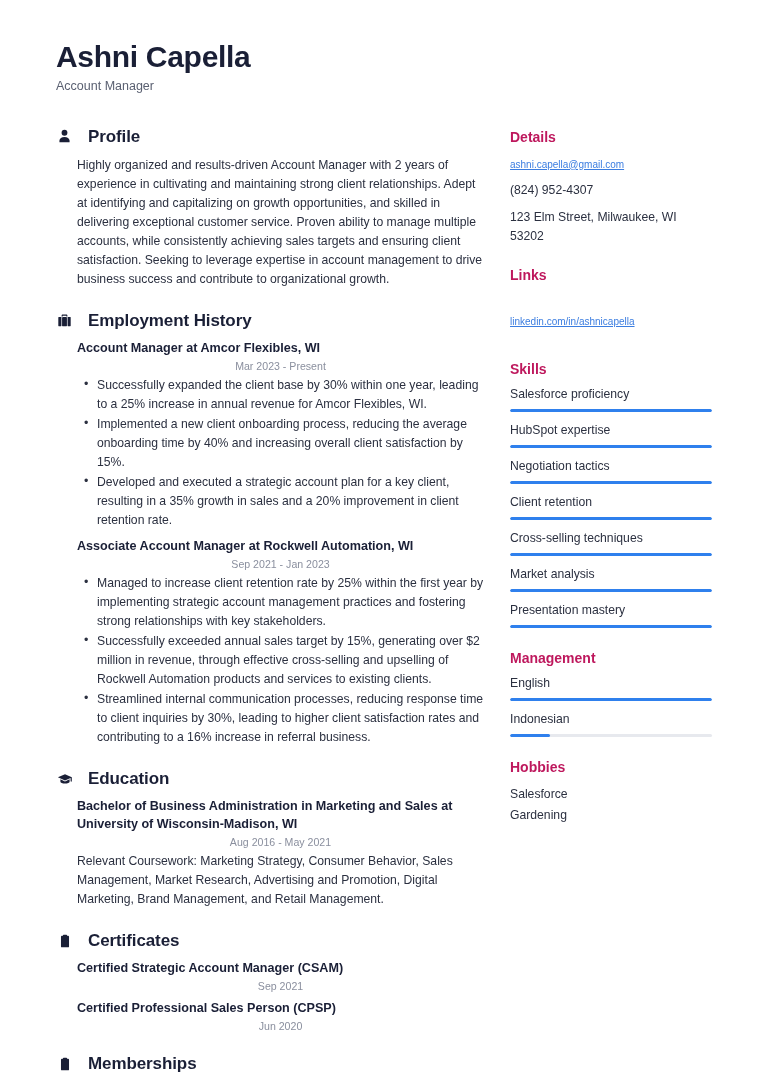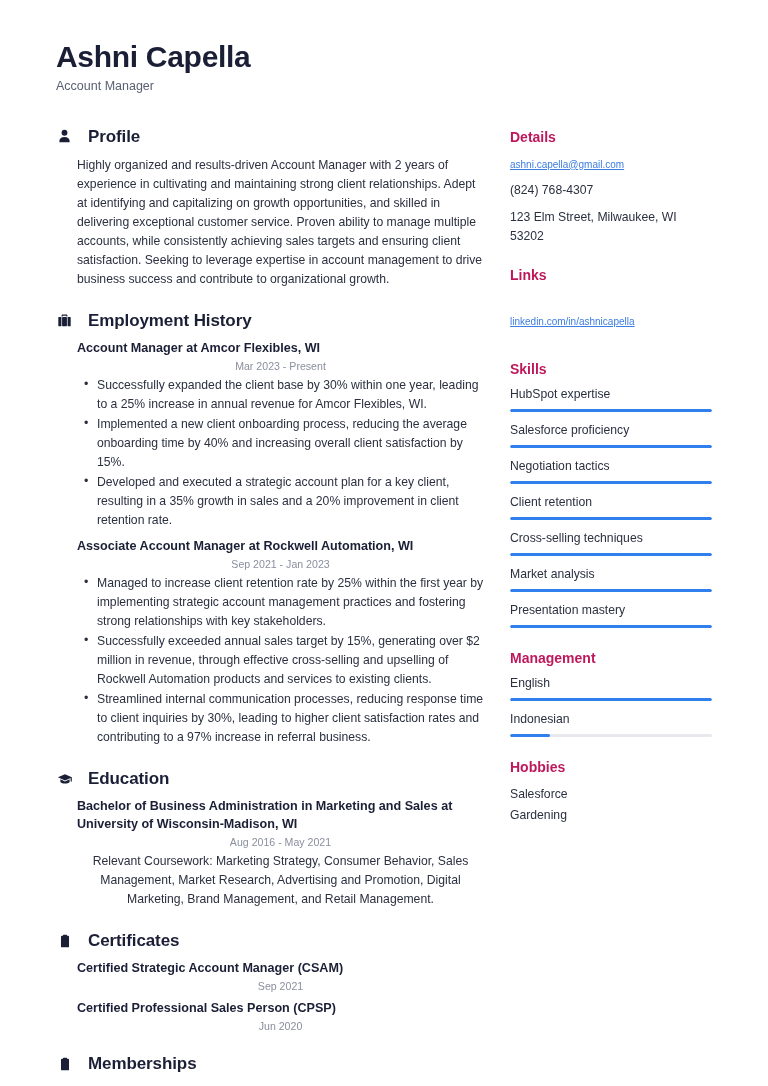--- a/index.html
+++ b/index.html
@@ -105,21 +105,20 @@
     margin-top: 2px;
     margin-bottom: 4px;
     text-align: center;
   }
 
   .entry-desc {
     font-size: 12.2px;
     line-height: 1.56;
     color: #2b3040;
     margin-top: 1px;
-    text-align: center;
   }
 
   ul.bullets {
     margin: 0 0 0 0;
     padding-left: 20px;
     list-style: none;
   }
   ul.bullets li {
     font-size: 12.2px;
     line-height: 1.56;
@@ -245,21 +244,21 @@
               <li>Developed and executed a strategic account plan for a key client, resulting in a 35% growth in sales and a 20% improvement in client retention rate.</li>
             </ul>
           </div>
 
           <div class="entry">
             <div class="entry-title">Associate Account Manager at Rockwell Automation, WI</div>
             <div class="entry-date">Sep 2021 - Jan 2023</div>
             <ul class="bullets">
               <li>Managed to increase client retention rate by 25% within the first year by implementing strategic account management practices and fostering strong relationships with key stakeholders.</li>
               <li>Successfully exceeded annual sales target by 15%, generating over $2 million in revenue, through effective cross-selling and upselling of Rockwell Automation products and services to existing clients.</li>
-              <li>Streamlined internal communication processes, reducing response time to client inquiries by 30%, leading to higher client satisfaction rates and contributing to a 97% increase in referral business.</li>
+              <li>Streamlined internal communication processes, reducing response time to client inquiries by 30%, leading to higher client satisfaction rates and contributing to a 16% increase in referral business.</li>
             </ul>
           </div>
 
         </div>
       </div>
 
       <div class="section">
         <div class="section-head">
           <span class="section-icon">
             <svg width="16" height="16" viewBox="0 0 16 16" fill="currentColor">
@@ -310,40 +309,40 @@
         </div>
       </div>
 
     </div>
 
     <div class="col-side">
 
       <div class="side-section">
         <div class="side-title">Details</div>
         <a class="side-link" href="#" style="color: rgb(59, 125, 224);">ashni.capella@gmail.com</a>
-        <div class="side-line">(824) 768-4307</div>
+        <div class="side-line">(824) 952-4307</div>
         <div class="side-line">123 Elm Street, Milwaukee, WI 53202</div>
       </div>
 
       <div class="side-section">
         <div class="side-title">Links</div>
         <a class="side-link" href="#" style="color: rgb(59, 125, 224); margin-top: 22px;">linkedin.com/in/ashnicapella</a>
       </div>
 
       <div class="side-section">
         <div class="side-title">Skills</div>
 
         <div class="rated">
+          <div class="rated-label">Salesforce proficiency</div>
+          <div class="bar-track" style="background: rgb(231, 233, 238);">
+            <div class="bar-fill" style="width: 100%; background: rgb(47, 128, 237);"></div>
+          </div>
+        </div>
+        <div class="rated">
           <div class="rated-label">HubSpot expertise</div>
-          <div class="bar-track" style="background: rgb(231, 233, 238);">
-            <div class="bar-fill" style="width: 100%; background: rgb(47, 128, 237);"></div>
-          </div>
-        </div>
-        <div class="rated">
-          <div class="rated-label">Salesforce proficiency</div>
           <div class="bar-track" style="background: rgb(231, 233, 238);">
             <div class="bar-fill" style="width: 100%; background: rgb(47, 128, 237);"></div>
           </div>
         </div>
         <div class="rated">
           <div class="rated-label">Negotiation tactics</div>
           <div class="bar-track" style="background: rgb(231, 233, 238);">
             <div class="bar-fill" style="width: 100%; background: rgb(47, 128, 237);"></div>
           </div>
         </div>

